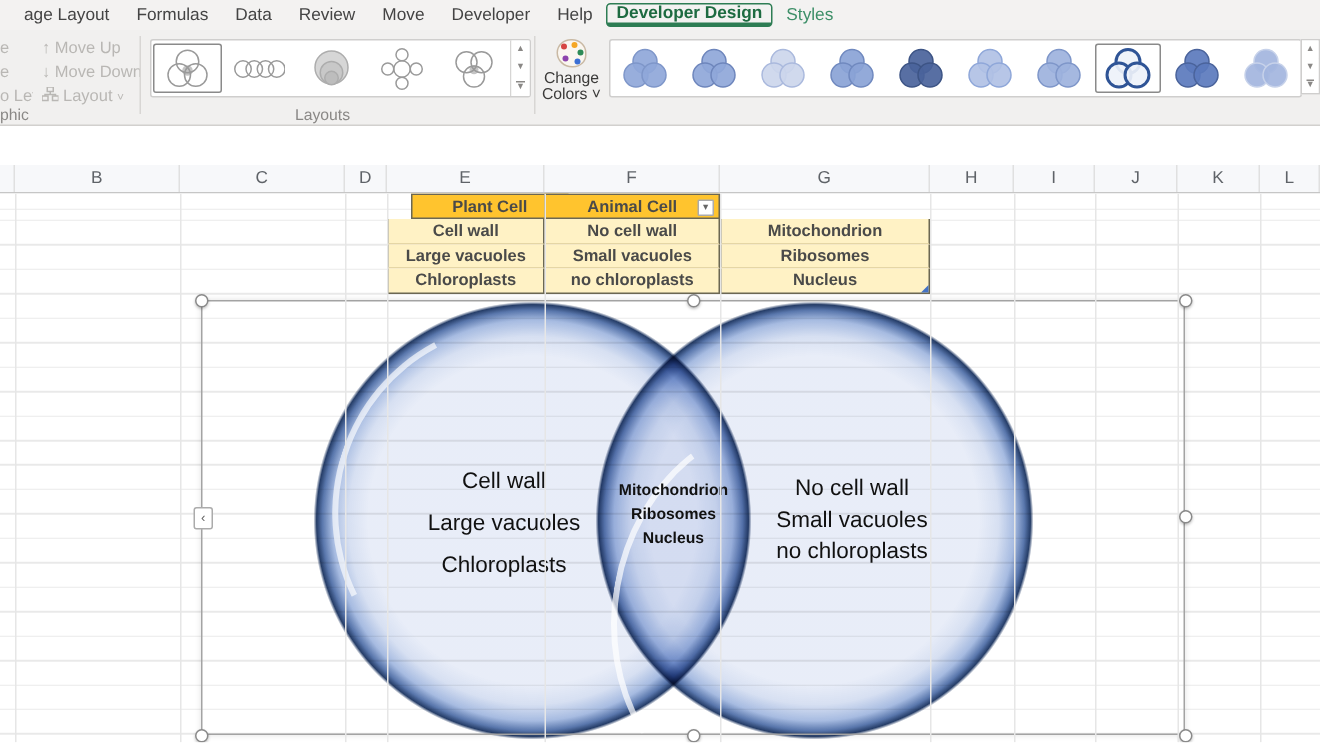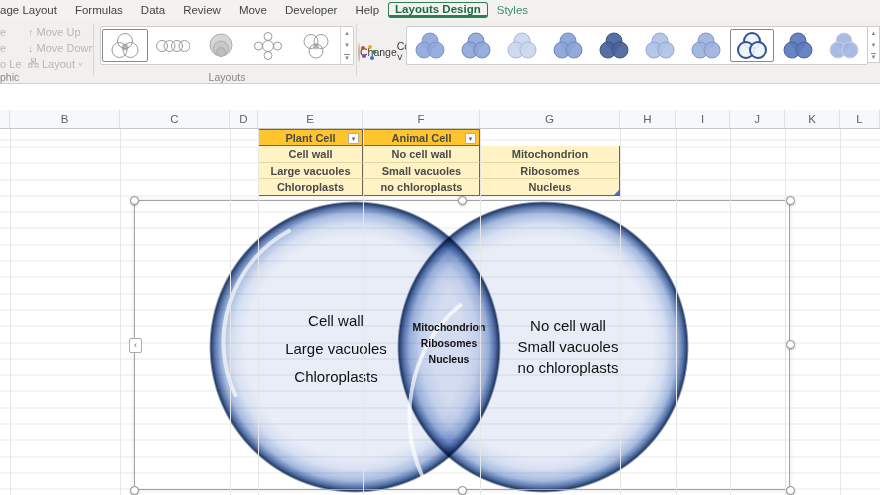--- a/index.html
+++ b/index.html
@@ -4,21 +4,21 @@
 <style>
   * { margin:0; padding:0; box-sizing:border-box; }
   html,body { width:880px; height:495px; overflow:hidden; }
   body { font-family:"Liberation Sans", sans-serif; background:#fff; position:relative; }
   #screen { position:absolute; inset:0; width:880px; height:495px; background:#fff; }
 
   
   .menubar { position:absolute; left:0; top:0; width:880px; height:20px;
     background:#f3f2f1; display:flex; align-items:center; }
   .tab { font-size:11.5px; color:#444; padding:2px 9px; white-space:nowrap; cursor:default; }
-  .tab.first { padding-left:0;text-align:right; }
+  .tab.first { padding-left:16px;text-align:right; }
   .tab.active { color:#1e6b41; font-weight:bold; border:1.6px solid #2e7d54;
     border-bottom:3px solid #2e7d54; border-radius:3px; padding:0 6px 0 6px; }
   .tab.contextual { color:#3d8f68; }
 
   
   .ribbon { position:absolute; left:0; top:20px; width:880px; height:64px;
     background:#f1f0ef; border-bottom:1px solid #d2d0ce; }
   .grp-left { position:absolute; left:0; top:3px; width:90px; height:58px; }
   .grp-row { position:absolute; left:0; height:14px; display:flex; align-items:center;
     color:#b9b7b4; font-size:11px; white-space:nowrap; }
@@ -35,21 +35,21 @@
   .thumb { width:46px; height:33px; margin:0 1px; display:flex; align-items:center;
     justify-content:center; border:1px solid transparent; border-radius:2px; background:#fff; }
   .thumb.selected { border:1px solid #8a8a8a; }
   .scrollcol { width:13px; height:37px; border-left:1px solid #d6d5d4; display:flex;
     flex-direction:column; }
   .scrollcol .sbtn { flex:1; font-size:6px; color:#8a8886; display:flex;
     align-items:center; justify-content:center; background:#fff; }
   .scrollcol .sbtn.more span { border-top:1px solid #8a8886; line-height:5px; padding-top:1px; }
 
   .change-colors { position:absolute; left:358px; top:4px; width:46px; height:56px;
-    display:flex; align-items:center; font-size:10.5px; color:#3b3a39; }
+    display:flex; flex-direction:column; align-items:center; font-size:10.5px; color:#3b3a39; }
   .palette { width:20px; height:19px; border-radius:50% 50% 46% 54%; background:#faf6f0;
     border:1px solid #c9b9a4; position:relative; margin-top:2px; margin-bottom:2px; }
   .palette i { position:absolute; width:4px; height:4px; border-radius:50%; }
   .cc-line { line-height:11px; }
 
   
   .formulabar { position:absolute; left:0; top:84px; width:880px; height:26px;
     background:#f1f0ef; border-bottom:1px solid #d8d8d8; }
   .fx { position:absolute; left:2px; top:6px; font-family:"Liberation Serif", serif;
     font-style:italic; font-size:12px; color:#6a6a6a; }
@@ -119,21 +119,21 @@
 <div id="screen">
 
   <div class="menubar" id="menubar">
       <div class="tab first">age Layout</div>
       <div class="tab">Formulas</div>
       <div class="tab">Data</div>
       <div class="tab">Review</div>
       <div class="tab">Move</div>
       <div class="tab">Developer</div>
       <div class="tab">Help</div>
-      <div class="tab active">Layouts Design</div>
+      <div class="tab active">Developer Design</div>
       <div class="tab contextual">Styles</div>
     </div>
 
   <div class="ribbon">
     <div class="grp-left" id="grpLeft">
         <div class="grp-row" style="top: 2px;">
           <span class="grp-cut">e</span>
           <span class="grp-btn">
             <span class="grp-arrow">↑</span>
             <span>Move Up</span>
@@ -205,21 +205,21 @@
           </svg>
         </div>
         <div class="scrollcol">
           <div class="sbtn ">▲</div>
           <div class="sbtn ">▼</div>
           <div class="sbtn more">
             <span>▼</span>
           </div>
         </div>
       </div>
-    <div class="group-label" style="left:100px; width:254px; text-align:center;">Layouts</div>
+    <div class="group-label" style="left:88px; width:254px; text-align:center;">Layouts</div>
     <div class="vdiv" style="left:356px;"></div>
 
     <div class="change-colors">
       <div class="palette">
         <i style="left:2px;top:2px;background:#d64541;"></i>
         <i style="left:9px;top:1px;background:#f5a623;"></i>
         <i style="left:13px;top:6px;background:#2e8b57;"></i>
         <i style="left:11px;top:12px;background:#3b6fd4;"></i>
         <i style="left:3px;top:10px;background:#8e44ad;"></i>
       </div>
@@ -321,21 +321,21 @@
       <div class="colh" style="left: 620px; width: 56px;">H</div>
       <div class="colh" style="left: 676px; width: 54px;">I</div>
       <div class="colh" style="left: 730px; width: 55px;">J</div>
       <div class="colh" style="left: 785px; width: 55px;">K</div>
       <div class="colh" style="left: 840px; width: 40px;">L</div>
     </div>
 
   <div class="gridarea" id="gridArea">
 
     <div class="xltable" id="xlTable">
-        <div class="tcell thead" style="left: 0px; width: 105px; background: rgb(255, 196, 46);">
+        <div class="tcell thead" style="left: 16px; width: 105px; background: rgb(255, 196, 46);">
           <span>Plant Cell</span>
           <div class="filter-btn">▾</div>
         </div>
         <div class="tcell thead" style="left: 105px; width: 117px; background: rgb(255, 196, 46);">
           <span>Animal Cell</span>
           <div class="filter-btn">▾</div>
         </div>
         <div class="tcell tbody" style="left: 0px; width: 105px; top: 17px; background: rgb(255, 242, 197);">Cell wall</div>
         <div class="tcell tbody" style="left: 105px; width: 117px; top: 17px; background: rgb(255, 242, 197);">No cell wall</div>
         <div class="tcell tbody" style="left: 222px; width: 140px; top: 17px; background: rgb(255, 242, 197);">Mitochondrion</div>

